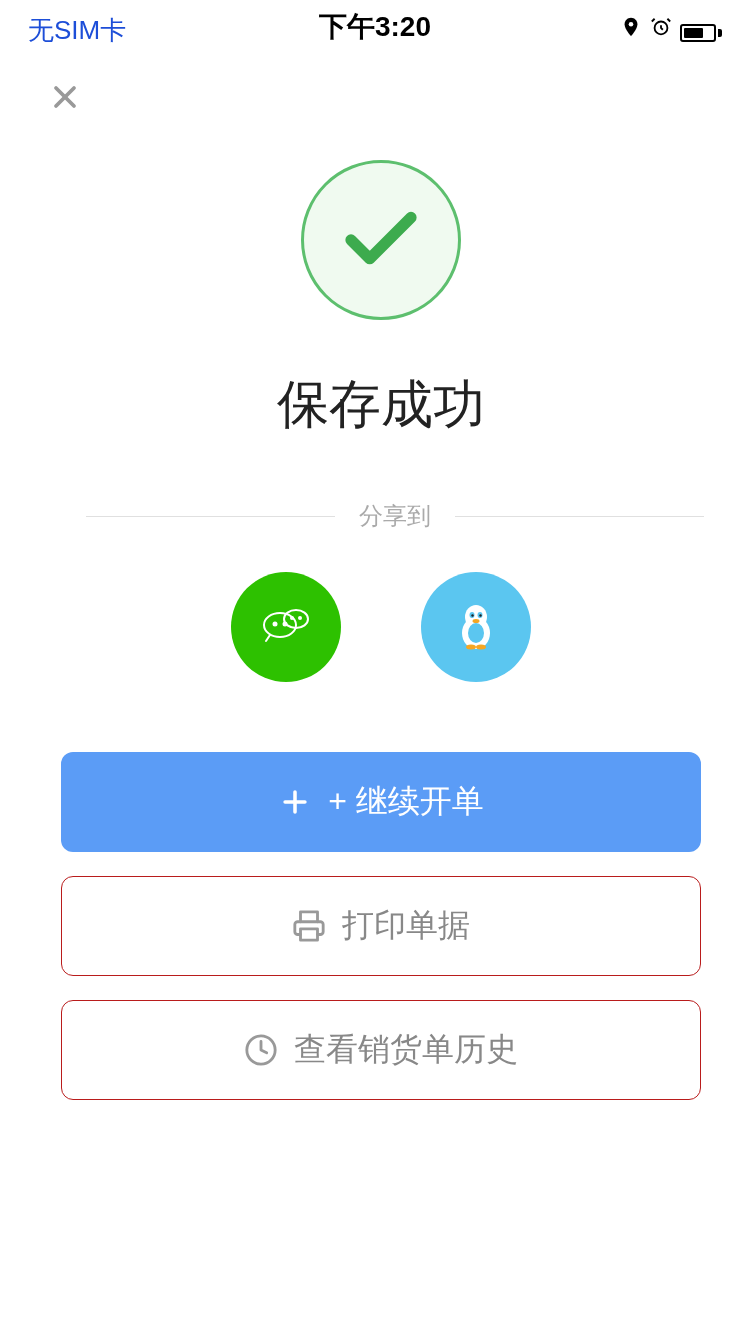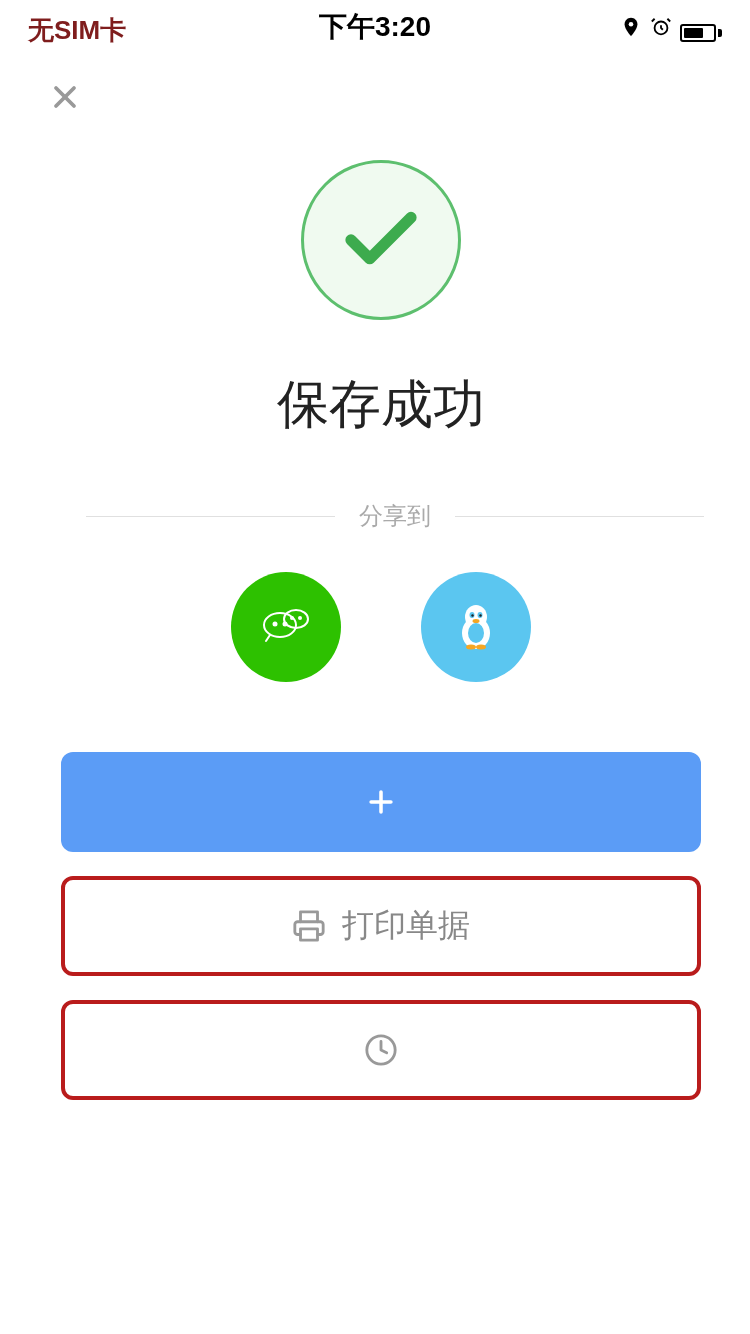--- a/index.html
+++ b/index.html
@@ -21,22 +21,22 @@
       align-items: center;
       justify-content: space-between;
       padding: 0 28px;
       background: #fff;
     }
     .status-left {
       display: flex;
       align-items: center;
       gap: 10px;
       font-size: 26px;
-      color: #7f1d1d;
-      font-weight: 700;
+      color: #1d4ed8;
+      font-weight: 400;
     }
     .status-center {
       font-size: 28px;
       font-weight: 600;
       color: #000;
       position: absolute;
       left: 50%;
       transform: translateX(-50%);
       top: 8px;
     }
@@ -160,21 +160,21 @@
       cursor: pointer;
       border: none;
     }
     .action-btn.primary {
       background: #5B9CF6;
       color: #fff;
     }
     .action-btn.secondary {
       background: #fff;
       color: #888;
-      border: 4px solid #b91c1c;
+      border: 1px solid #b91c1c;
     }
     .action-btn svg {
       width: 34px;
       height: 34px;
     }
 
     
     .battery {
       display: inline-flex;
       align-items: center;
@@ -309,34 +309,36 @@
       </svg>
     </div>
   </div>
 
   <div class="action-buttons">
     <button class="action-btn primary">
       <svg width="34" height="34" viewBox="0 0 24 24" fill="none" stroke="white" stroke-width="2.5" stroke-linecap="round">
         <line x1="12" y1="5" x2="12" y2="19"></line>
         <line x1="5" y1="12" x2="19" y2="12"></line>
       </svg>
+      <span>+ 继续开单</span>
     </button>
 
     <button class="action-btn secondary">
 
       <svg width="34" height="34" viewBox="0 0 24 24" fill="none" stroke="#999" stroke-width="2" stroke-linecap="round" stroke-linejoin="round">
         <polyline points="6 9 6 2 18 2 18 9"></polyline>
         <path d="M6 18H4a2 2 0 0 1-2-2v-5a2 2 0 0 1 2-2h16a2 2 0 0 1 2 2v5a2 2 0 0 1-2 2h-2"></path>
         <rect x="6" y="14" width="12" height="8"></rect>
       </svg>
       <span>打印单据</span>
     </button>
 
     <button class="action-btn secondary">
 
       <svg width="34" height="34" viewBox="0 0 24 24" fill="none" stroke="#999" stroke-width="2" stroke-linecap="round" stroke-linejoin="round">
         <circle cx="12" cy="12" r="10"></circle>
         <polyline points="12 6 12 12 16 14"></polyline>
       </svg>
+      <span>查看销货单历史</span>
     </button>
   </div>
 
 </div>
 
 </body></html>

